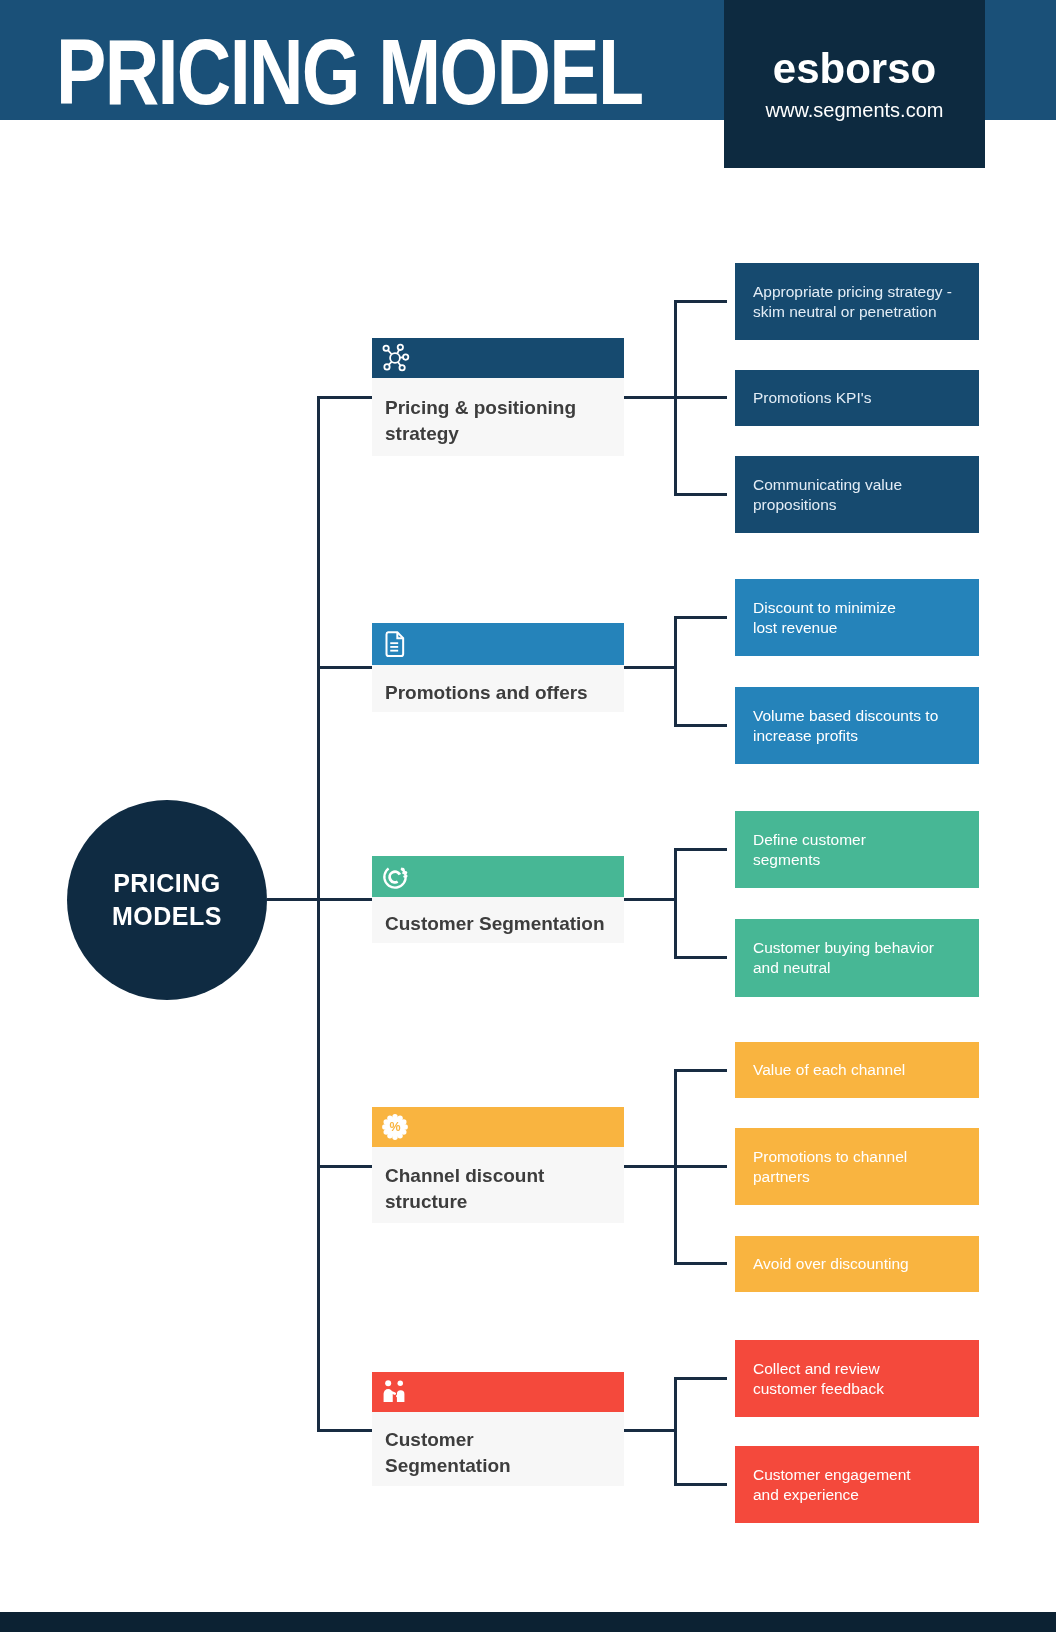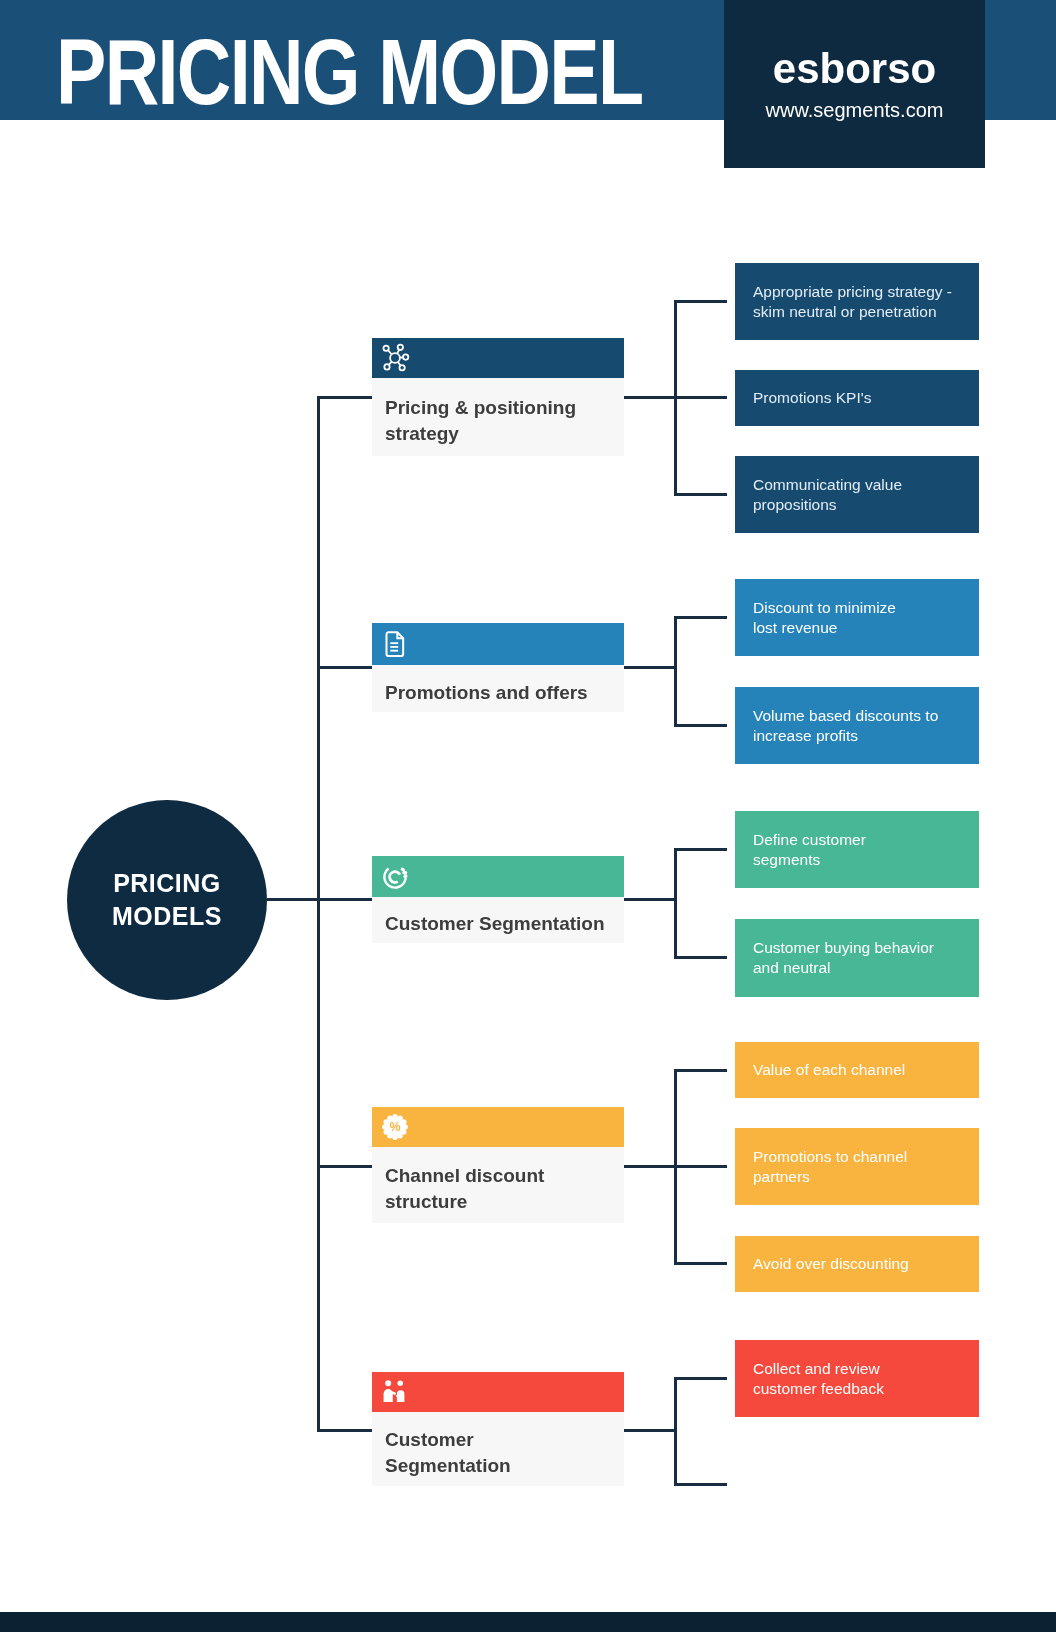--- a/index.html
+++ b/index.html
@@ -182,16 +182,18 @@
         <circle cx="25.5" cy="7.5" r="3.3"></circle>
         <path d="M21.5 30 v-9.5 a4.5 4.5 0 0 1 9 0 V30 Z"></path>
         <rect x="20" y="19.5" width="6.5" height="3" rx="1.5" transform="rotate(-22 26.5 21)"></rect>
       </g>
     </svg>
   </div>
   <div class="label" style="top:1412px;height:74px">Customer
 Segmentation</div>
   <div class="leaf" style="top: 1340px; height: 77px; background-color: rgb(244, 73, 60);">Collect and review
 customer feedback</div>
+  <div class="leaf" style="top: 1446px; height: 77px; background-color: rgb(244, 73, 60);">Customer engagement
+and experience</div>
 
   <div class="footer"></div>
 
 </div>
 
 </body></html>

